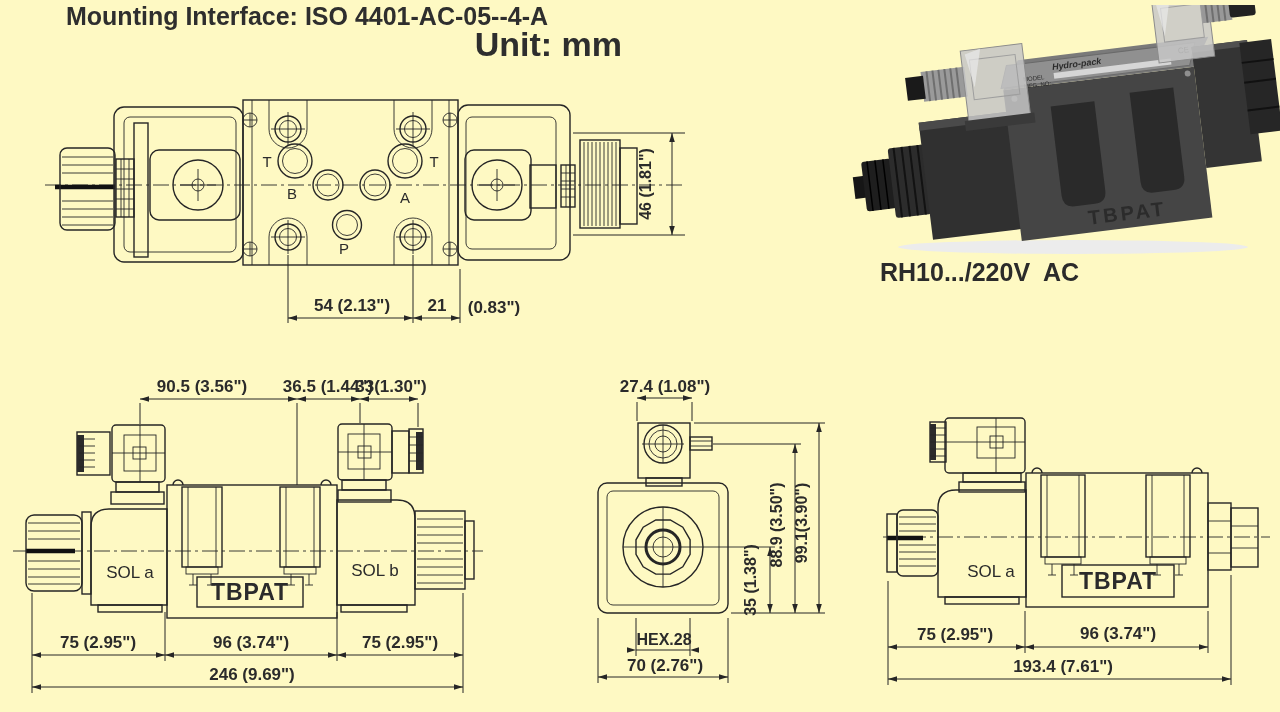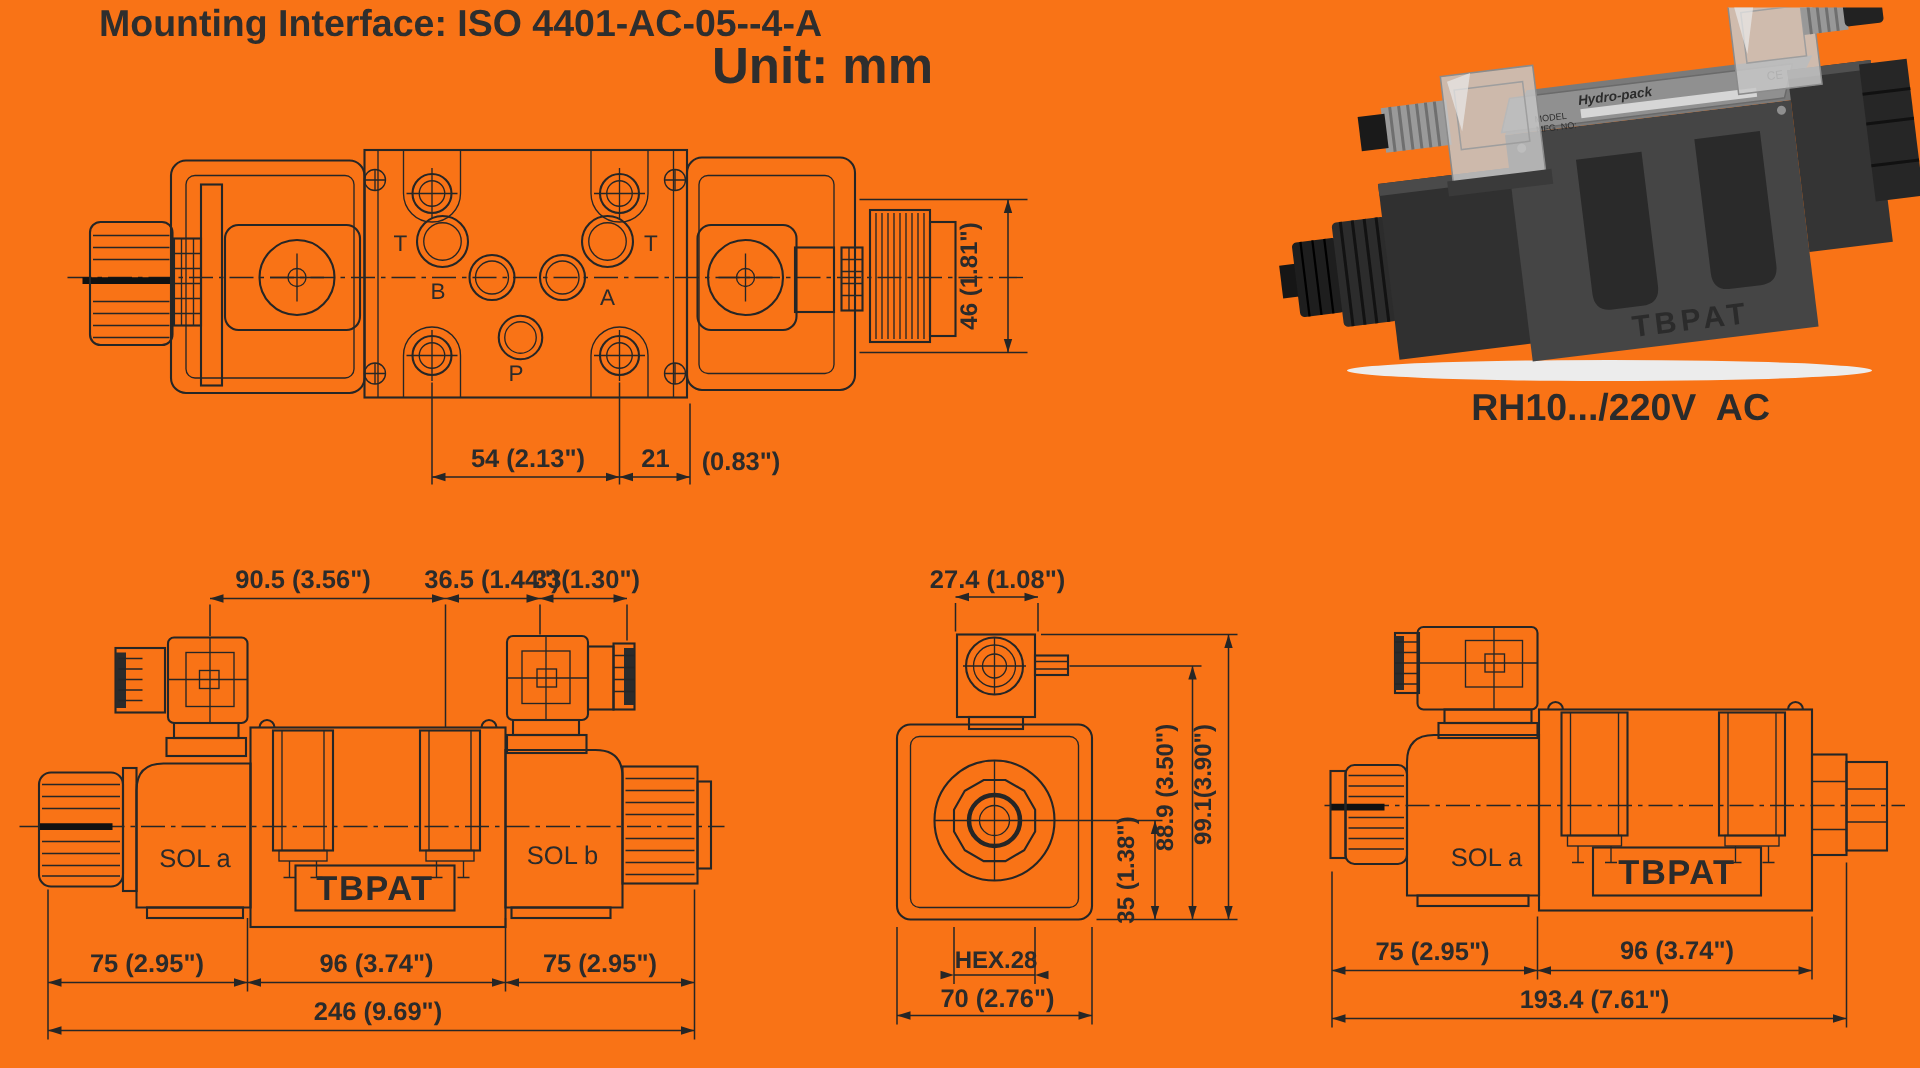--- a/index.html
+++ b/index.html
@@ -1,21 +1,21 @@
 <!DOCTYPE html>
 <html><head>
 <meta charset="utf-8">
 <style>
   html,body{margin:0;padding:0;background:#fff;}
-  .page{position:relative;width:1280px;height:712px;background:#f97316;
+  .page{position:relative;width:1280px;height:712px;background:#fef9c3;
         font-family:"Liberation Sans",sans-serif;overflow:hidden;color:#2b2b2b;}
   .title-block{position:absolute;left:66px;top:2px;width:556px;}
   .title{font-size:25px;font-weight:bold;line-height:28px;white-space:pre;color:#2e2e2e;}
   .unit{font-size:34px;font-weight:bold;line-height:28px;text-align:right;white-space:pre;color:#2e2e2e;}
-  .caption{position:absolute;left:880px;top:258px;width:300px;text-align:right;
+  .caption{position:absolute;left:880px;top:258px;width:300px;text-align:left;
            font-size:25px;font-weight:bold;white-space:pre;color:#2b2b2b;}
   svg.view{position:absolute;}
   .ln{fill:none;stroke:#262626;stroke-width:1.4;}
   .lt{fill:none;stroke:#262626;stroke-width:0.9;}
   .dim{fill:none;stroke:#262626;stroke-width:1;}
   .arr{fill:#262626;stroke:none;}
   .cl{fill:none;stroke:#262626;stroke-width:0.9;stroke-dasharray:16 4 3 4;}
   .thick{fill:none;stroke:#111;stroke-width:4.5;}
   text{fill:#2b2b2b;font-family:"Liberation Sans",sans-serif;}
   .dimtxt{font-size:17px;font-weight:bold;}

